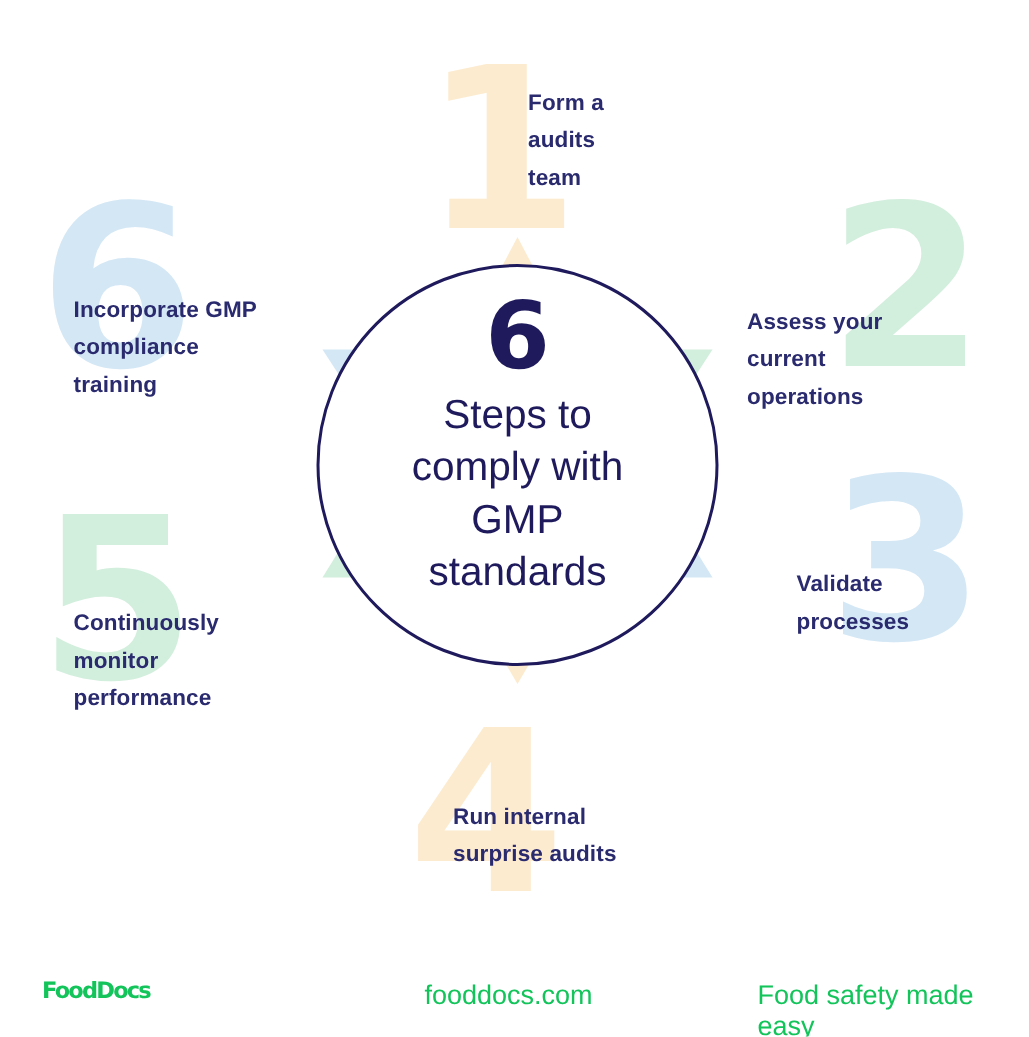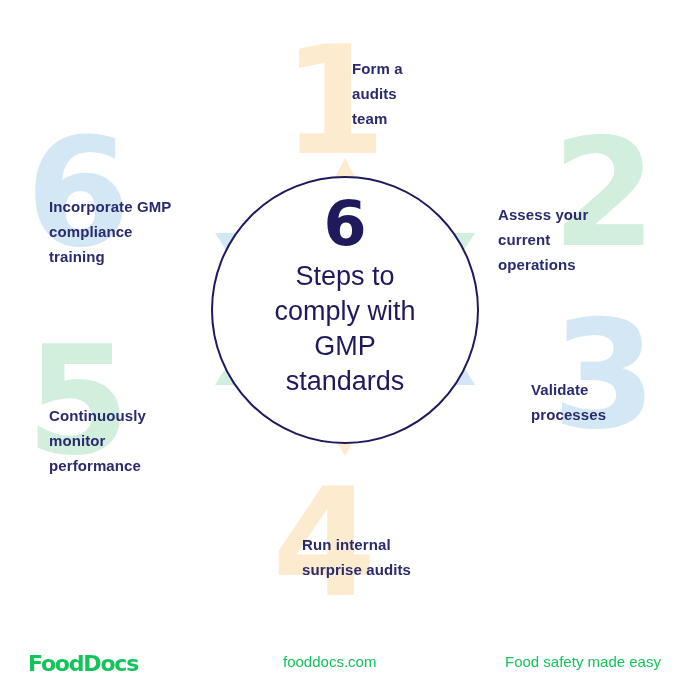--- a/index.html
+++ b/index.html
@@ -12,23 +12,23 @@
                   font-size: 15px; line-height: 25px; color: #2a2a6e; letter-spacing: 0.1px; }
     .step-label span { display: block; white-space: nowrap; }
     .center-wrap { position: absolute; left: 212px; top: 177px; width: 266px; height: 266px;
                    display: flex; flex-direction: column; align-items: center; }
     .center-num { font-family: "DejaVu Sans", sans-serif; font-weight: 900; font-size: 62px;
                   color: #1e1a5c; line-height: 1; margin-top: 16px; }
     .center-line { font-family: "Liberation Sans", sans-serif; font-size: 27px; color: #1e1a5c;
                    line-height: 35px; text-align: center; white-space: nowrap; }
     .center-lines { margin-top: 4px; display: flex; flex-direction: column; align-items: center; }
     .footer { position: absolute; top: 653px; font-family: "Liberation Sans", sans-serif;
-              font-size: 15px; color: #12c45a; }
+              font-size: 18px; color: #12c45a; }
     .logo { position: absolute; left: 28px; top: 651px; font-family: "DejaVu Sans", sans-serif;
-            font-weight: 900; font-size: 22px; color: #12c45a; letter-spacing: -1.2px; }
+            font-weight: 900; font-size: 15px; color: #12c45a; letter-spacing: -1.2px; }
   </style>
 </head>
 <body>
 
 <div class="canvas">
 
   <div class="bignum" style="left:282px; top:26px; color:#fdebcf;">1</div>
   <div class="bignum" style="left:552px; top:118px; color:#d2eedc;">2</div>
   <div class="bignum" style="left:552px; top:300px; color:#d3e7f5;">3</div>
   <div class="bignum" style="left:272px; top:468px; color:#fdebcf;">4</div>

